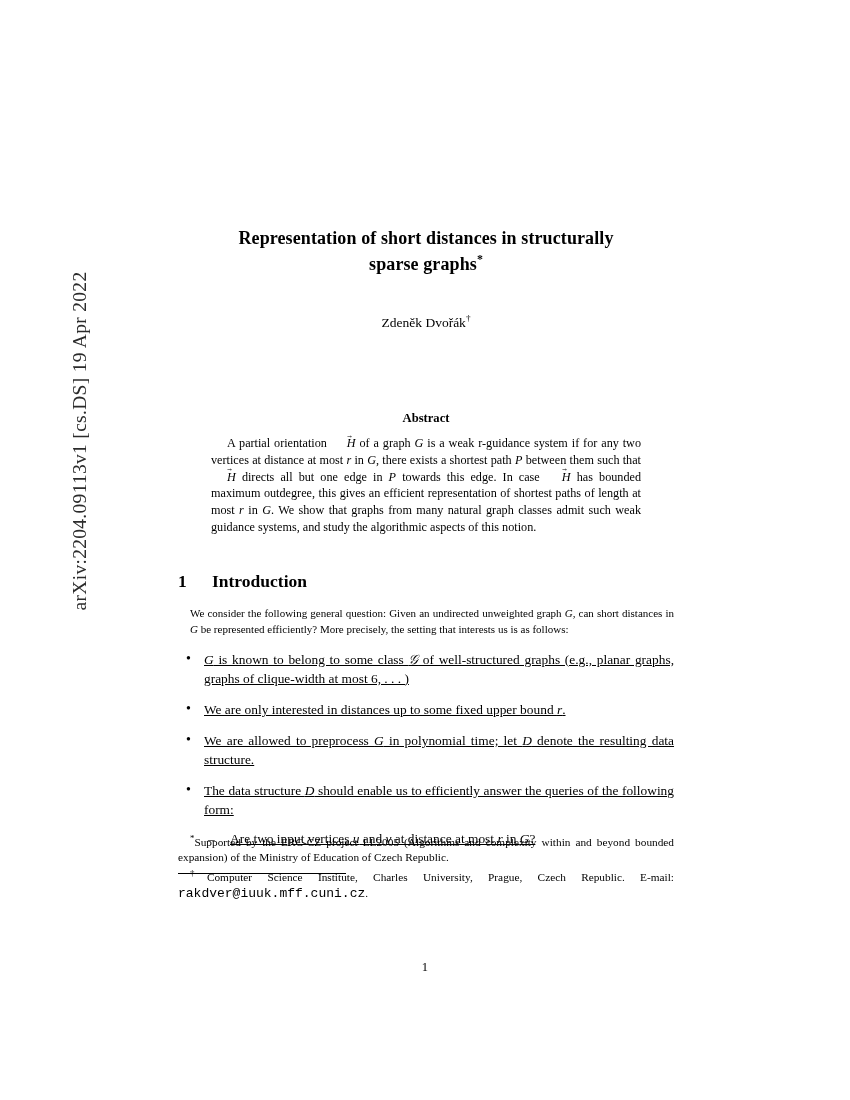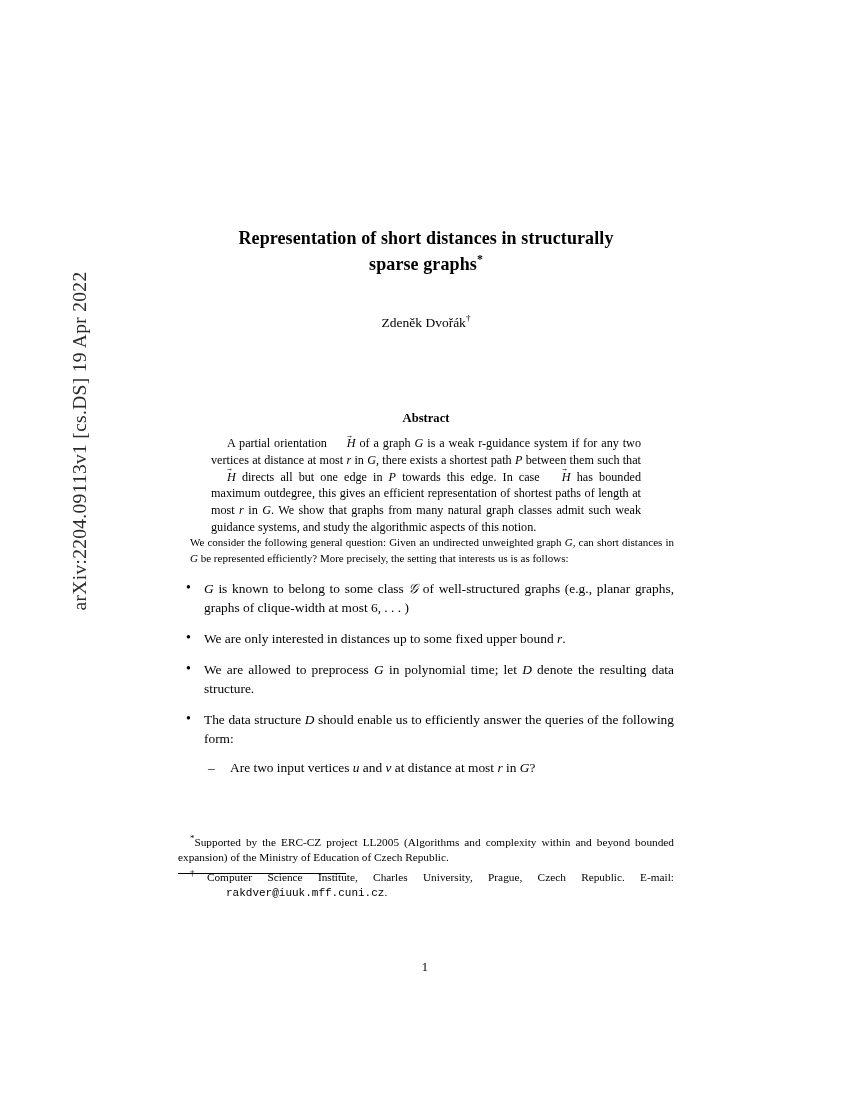--- a/index.html
+++ b/index.html
@@ -83,20 +83,21 @@
     font-size: 11px;
     line-height: 1.42;
     text-align: justify;
     margin: 0 0 11px 12px;
   }
 
   ul.bullets {
     list-style: none;
     margin: 12px 0 1px 0;
     padding: 0;
+    text-decoration: underline;
   }
   ul.bullets > li {
     position: relative;
     padding-left: 26px;
     font-size: 13.4px;
     line-height: 1.42;
     text-align: justify;
     margin-bottom: 12px;
   }
   ul.bullets > li::before {
@@ -159,21 +160,21 @@
     width: 496px;
     font-size: 11.3px;
     line-height: 1.33;
   }
   .footnotes p {
     margin: 0 0 3px 0;
     text-align: justify;
   }
   .footnotes sup { font-size: 0.78em; vertical-align: super; }
   .fn-indent { text-indent: 12px; }
-  .mono { font-family: "Liberation Mono", monospace; font-size: 11px; margin-left: 48px; }
+  .mono { font-family: "Liberation Mono", monospace; font-size: 13px; }
 
   .page-number {
     position: absolute;
     left: 0;
     right: 0;
     top: 960px;
     text-align: center;
     font-size: 12.6px;
   }
 </style>
@@ -195,20 +196,23 @@
       <span>Zdeněk Dvořák</span><sup>†</sup>
     </div>
 
     <div class="abstract-block">
       <div class="abstract-head">Abstract</div>
       <div class="abstract-body">
         <span>A partial orientation </span><span class="vec">H</span><span> of a graph </span><span class="mi">G</span><span> is a </span><span class="emph">weak r-guidance system</span><span> if for any two vertices at distance at most </span><span class="mi">r</span><span> in </span><span class="mi">G</span><span>, there exists a shortest path </span><span class="mi">P</span><span> between them such that </span><span class="vec">H</span><span> directs all but one edge in </span><span class="mi">P</span><span> towards this edge. In case </span><span class="vec">H</span><span> has bounded maximum outdegree, this gives an efficient representation of shortest paths of length at most </span><span class="mi">r</span><span> in </span><span class="mi">G</span><span>. We show that graphs from many natural graph classes admit such weak guidance systems, and study the algorithmic aspects of this notion.</span>
       </div>
     </div>
 
+    <h2 class="section-head">
+      <span class="section-num">1</span><span>Introduction</span>
+    </h2>
 
     <p class="body-par">
       <span>We consider the following general question: Given an undirected unweighted graph </span><span class="mi">G</span><span>, can short distances in </span><span class="mi">G</span><span> be represented efficiently? More precisely, the setting that interests us is as follows:</span>
     </p>
 
     <ul class="bullets">
       <li>
         <span class="mi">G</span><span> is known to belong to some class </span><span class="cal">𝒢</span><span> of well-structured graphs (e.g., planar graphs, graphs of clique-width at most 6, . . . )</span>
       </li>
       <li>

